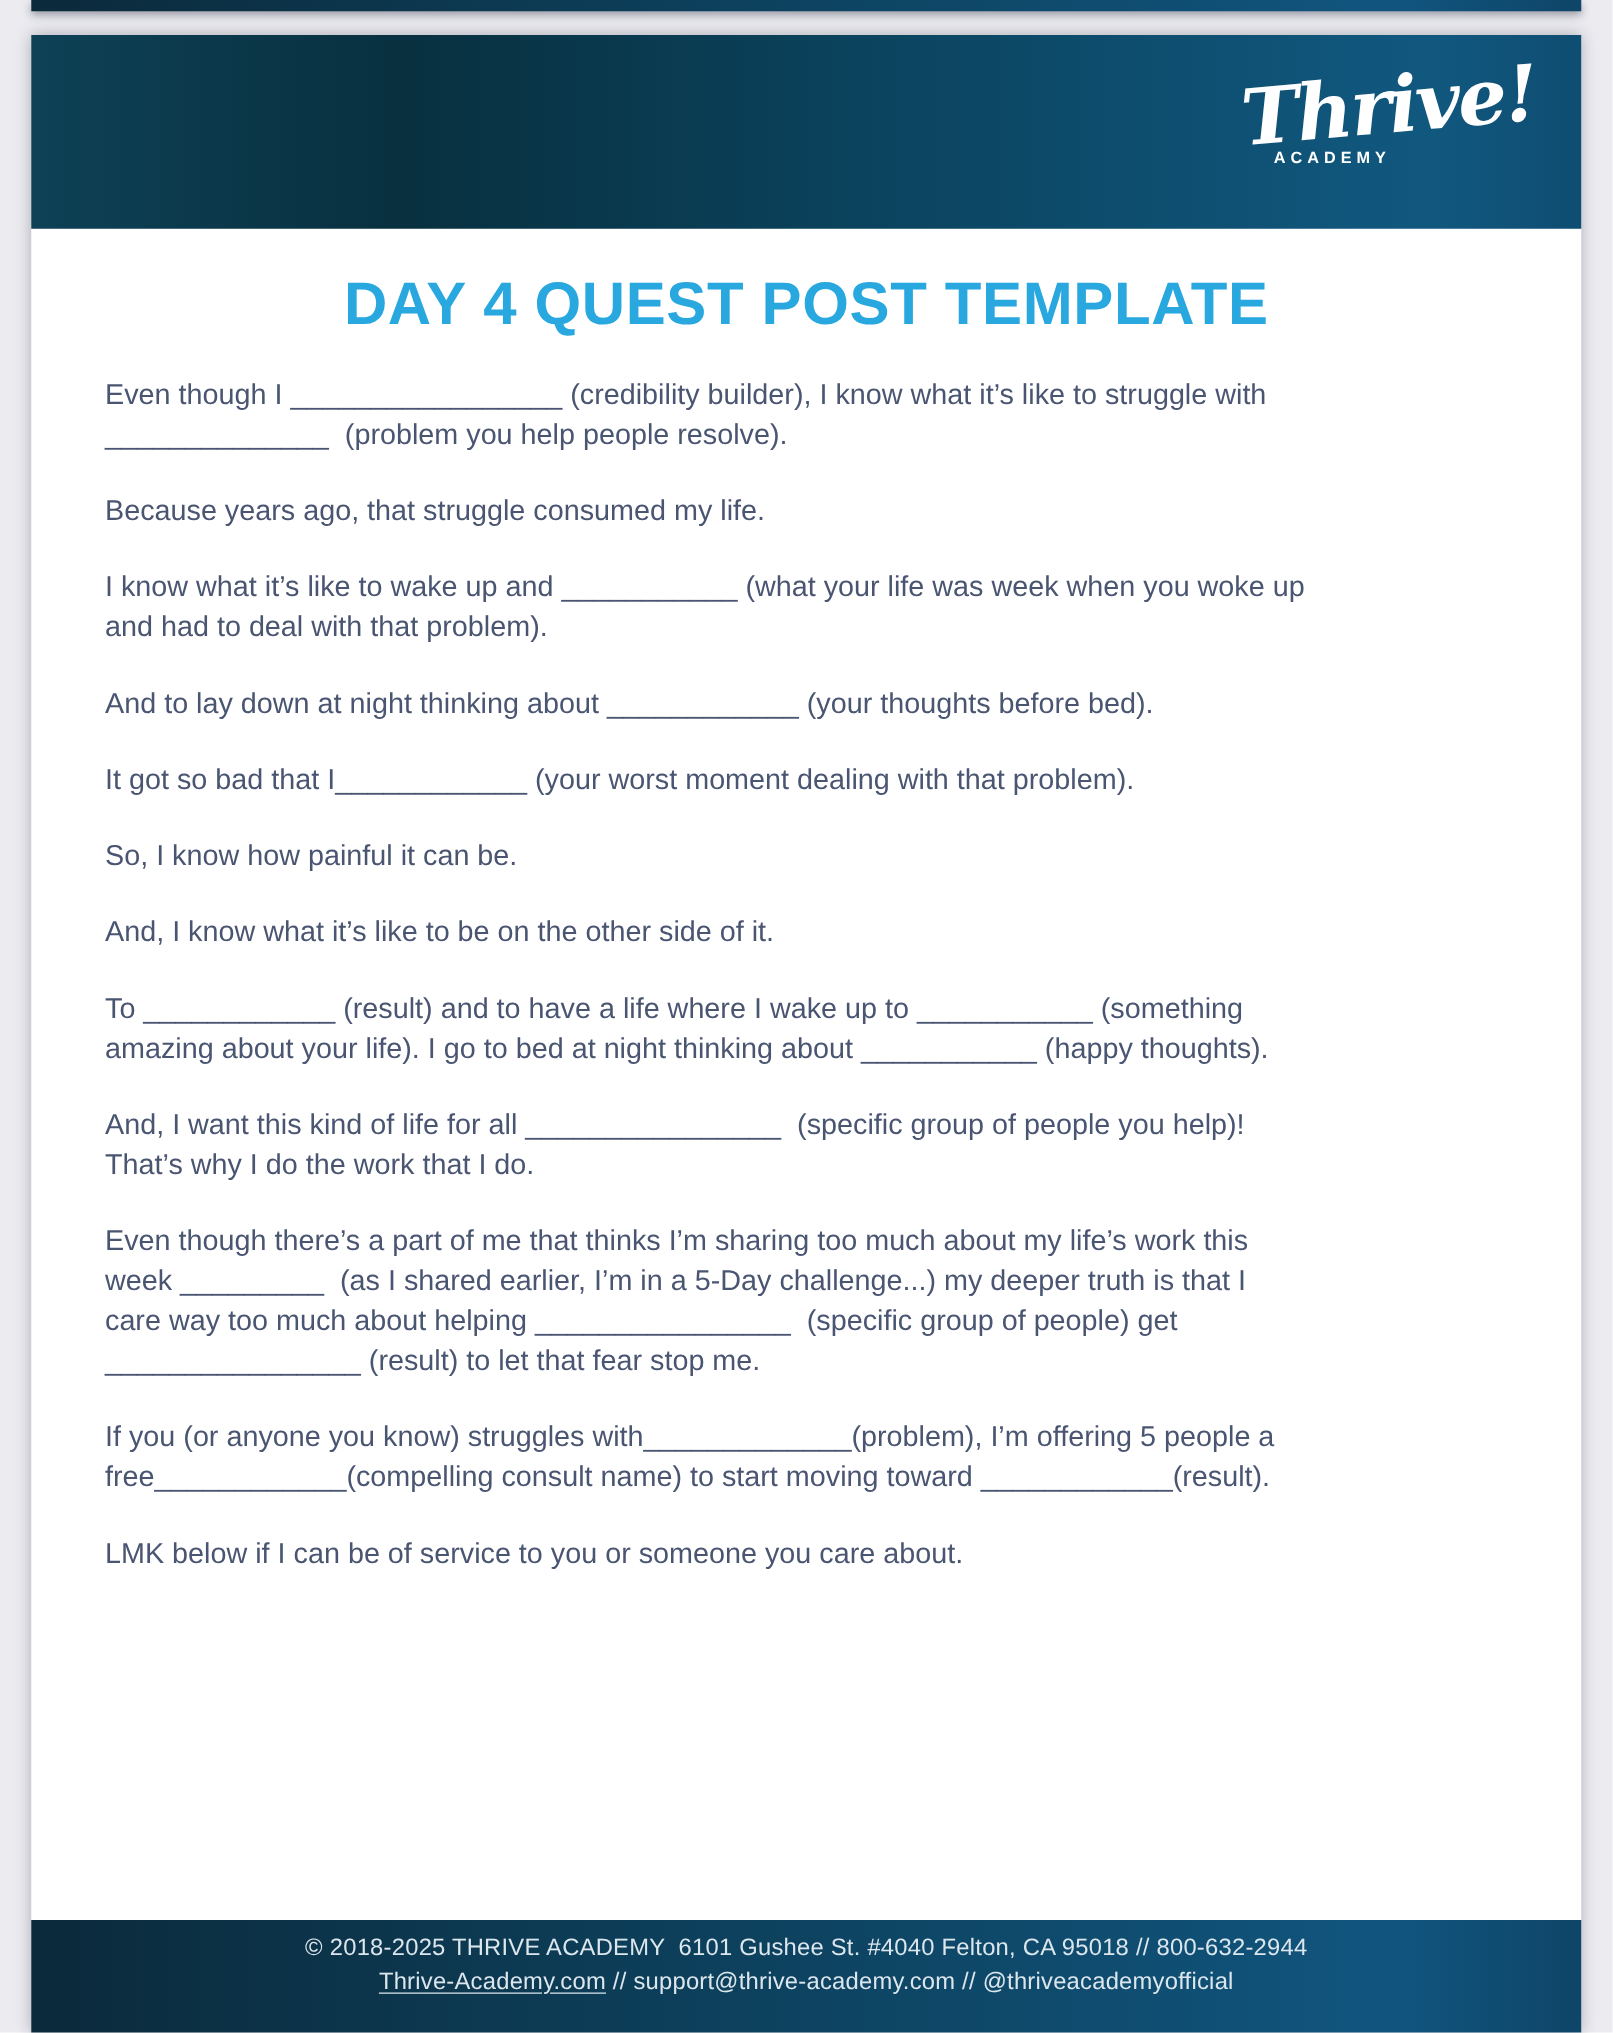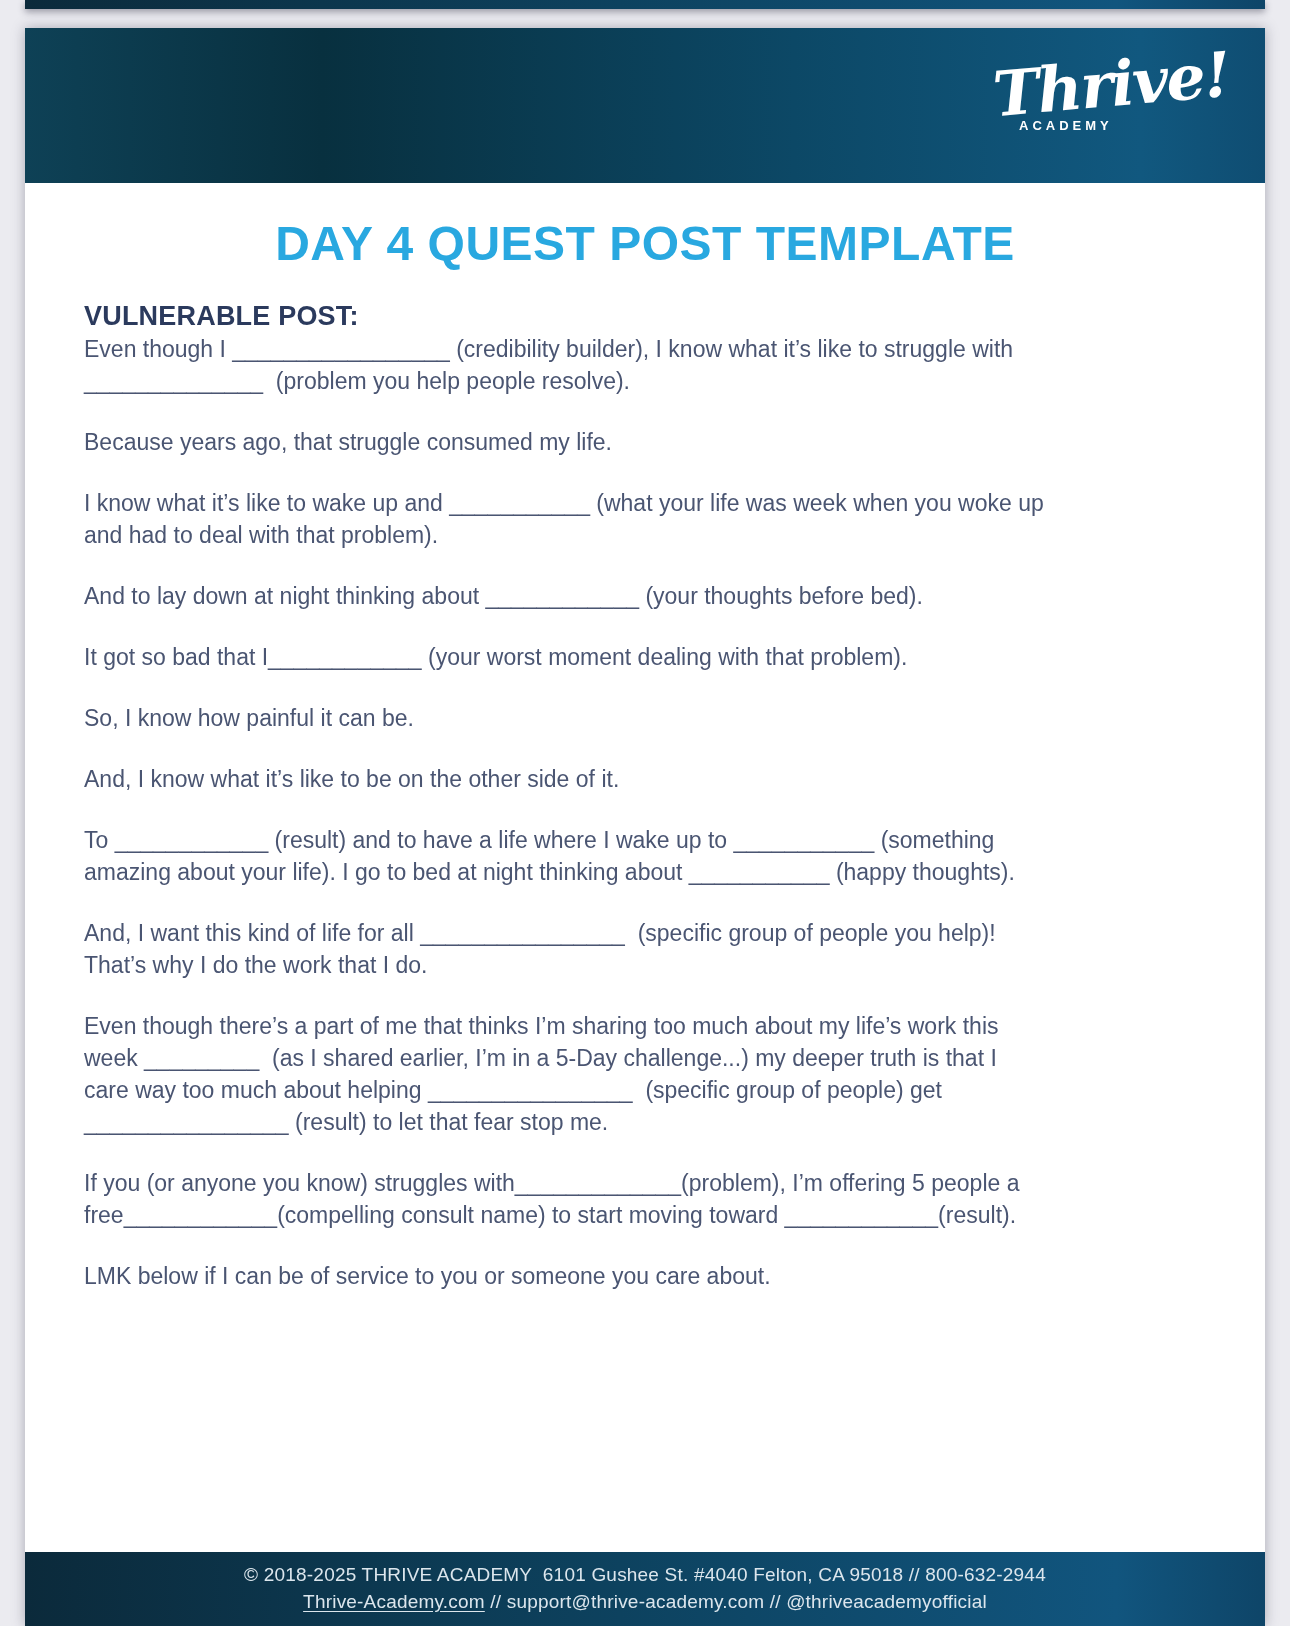--- a/index.html
+++ b/index.html
@@ -49,21 +49,21 @@
   .heading{
     margin:0;color:#2b3a5d;font-size:27px;line-height:34px;
     font-weight:bold;letter-spacing:0.2px;
   }
   .para{
     margin:0 0 29px 0;color:#4a5572;
     font-size:23px;line-height:32px;
     white-space:pre-wrap;
   }
   footer.footer{
-    position:absolute;left:0;bottom:0;width:100%;height:74px;
+    position:absolute;left:0;bottom:0;width:100%;height:90px;
     background:linear-gradient(90deg,#0b2a3b 0%,#0d425f 48%,#11557e 88%,#0e4568 100%);
     color:#dce6ed;text-align:center;margin-top:44px;
   }
   .f-line{font-size:19px;line-height:27px;letter-spacing:0.2px;}
   .f1{padding-top:9px;white-space:pre-wrap;}
   .f-link{text-decoration:underline;text-underline-offset:3px;cursor:pointer;}
 </style>
 </head>
 <body>
 
@@ -77,21 +77,20 @@
       <div class="logo">
         <div class="logo-script">Thrive!</div>
         <div class="logo-sub">ACADEMY</div>
       </div>
     </header>
 
     <main class="content">
       <h1 class="title">DAY 4 QUEST POST TEMPLATE</h1>
 
       <div class="text-col">
-        <h2 class="heading">VULNERABLE POST:</h2>
         <p class="para">Even though I _________________ (credibility builder), I know what it’s like to struggle with
 ______________  (problem you help people resolve).</p>
         <p class="para">Because years ago, that struggle consumed my life.</p>
         <p class="para">I know what it’s like to wake up and ___________ (what your life was week when you woke up
 and had to deal with that problem).</p>
         <p class="para">And to lay down at night thinking about ____________ (your thoughts before bed).</p>
         <p class="para">It got so bad that I____________ (your worst moment dealing with that problem).</p>
         <p class="para">So, I know how painful it can be.</p>
         <p class="para">And, I know what it’s like to be on the other side of it.</p>
         <p class="para">To ____________ (result) and to have a life where I wake up to ___________ (something

